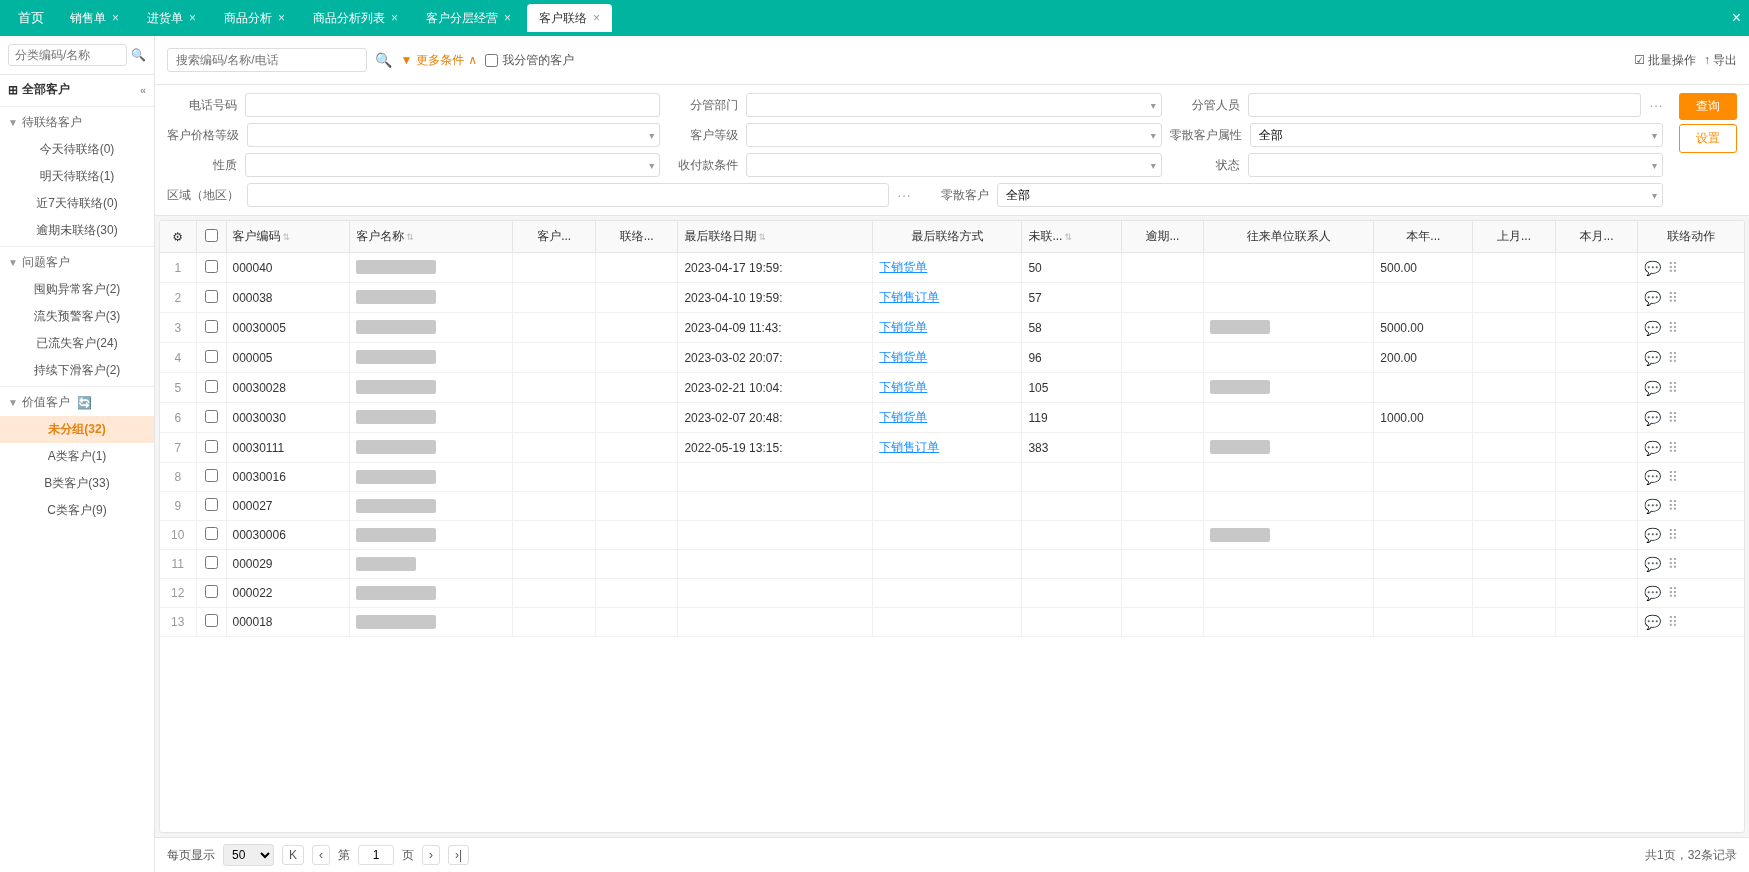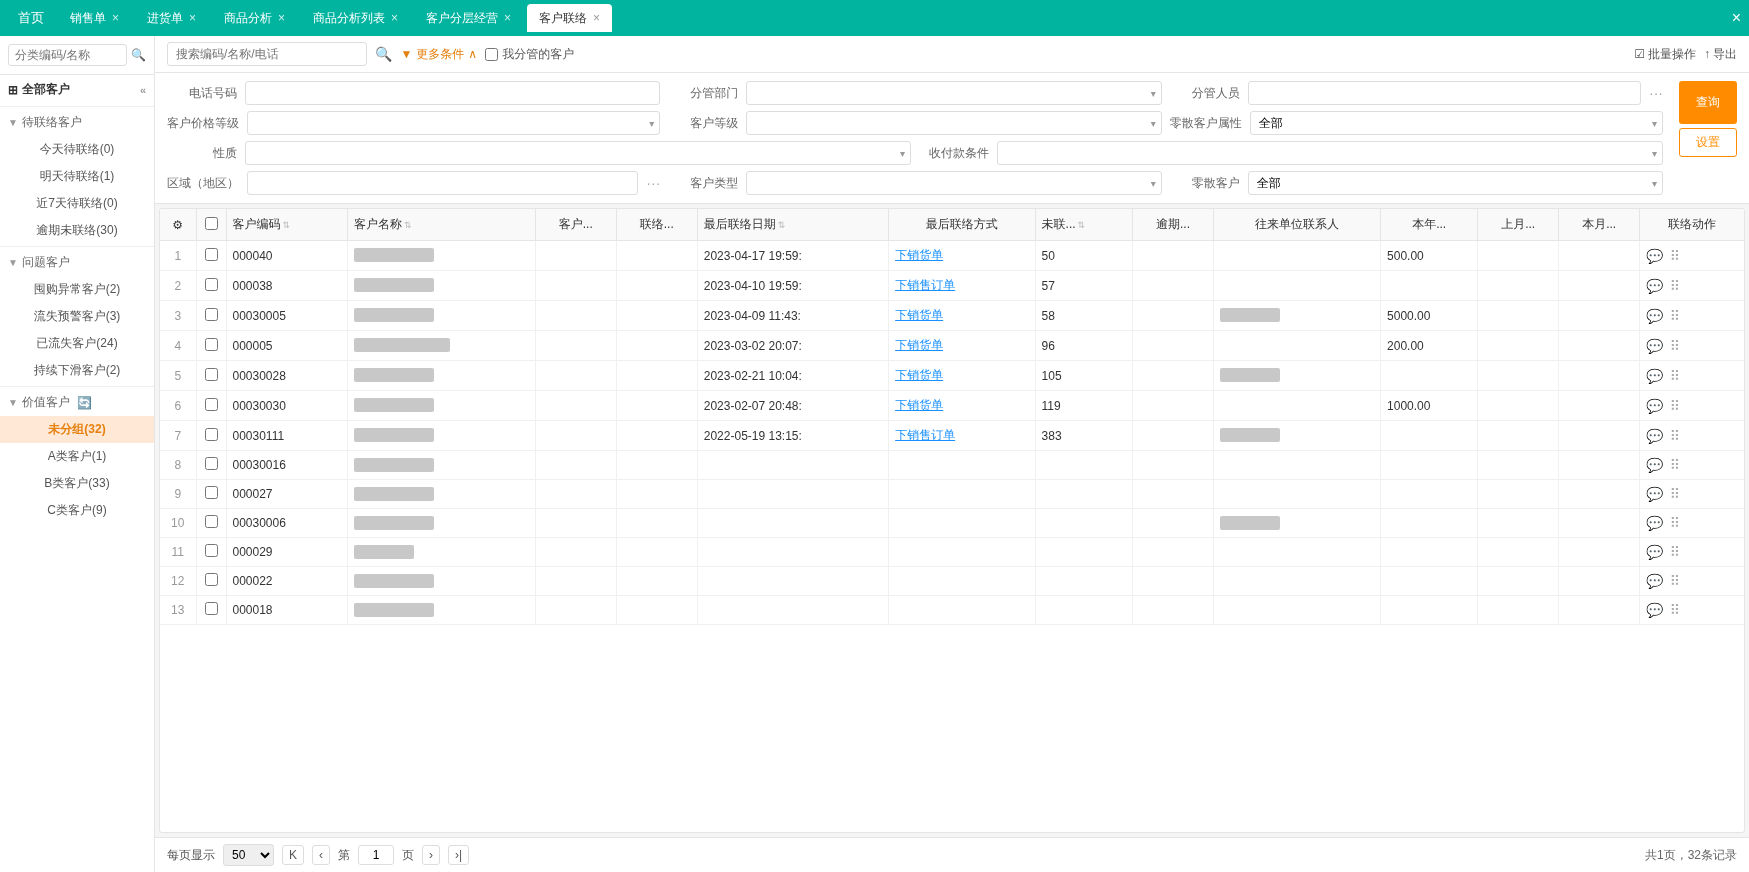--- a/index.html
+++ b/index.html
@@ -111,21 +111,21 @@
       flex-direction: column;
       overflow: hidden;
       background: #f5f5f5;
     }
 
     
     .filter-top {
       display: flex;
       align-items: center;
       background: #fff;
-      padding: 6px 12px;
+      padding: 12px 12px;
       border-bottom: 1px solid #e5e5e5;
       gap: 8px;
     }
     .filter-search-input {
       border: 1px solid #ddd;
       border-radius: 3px;
       padding: 4px 8px;
       width: 200px;
       font-size: 12px;
       outline: none;
@@ -230,21 +230,21 @@
     .filter-dots {
       color: #aaa;
       font-size: 14px;
       cursor: pointer;
     }
     .query-btn {
       background: #ff8c00;
       color: #fff;
       border: none;
       border-radius: 3px;
-      padding: 13px 16px;
+      padding: 5px 16px;
       cursor: pointer;
       font-size: 12px;
     }
     .reset-btn {
       background: #fff;
       color: #ff8c00;
       border: 1px solid #ff8c00;
       border-radius: 3px;
       padding: 5px 16px;
       cursor: pointer;
@@ -509,33 +509,33 @@
               <div class="filter-select-wrap" style="flex:1;">
                 <select class="filter-select" style="width:100%;"></select>
               </div>
             </div>
             <div class="filter-col">
               <span class="filter-label">收付款条件</span>
               <div class="filter-select-wrap" style="flex:1;">
                 <select class="filter-select" style="width:100%;"></select>
               </div>
             </div>
+            <div class="filter-col">
+              <span class="filter-label">状态</span>
+              <div class="filter-select-wrap" style="flex:1;">
+                <select class="filter-select" style="width:100%;"></select>
+              </div>
+            </div>
           </div>
 
           <div class="filter-row">
             <div class="filter-col">
               <span class="filter-label">区域（地区）</span>
               <input class="filter-input" type="text" style="flex: 1 1 0%;">
               <span class="filter-dots">···</span>
-            </div>
-            <div class="filter-col">
-              <span class="filter-label">客户类型</span>
-              <div class="filter-select-wrap" style="flex:1;">
-                <select class="filter-select" style="width:100%;"></select>
-              </div>
             </div>
             <div class="filter-col">
               <span class="filter-label">零散客户</span>
               <div class="filter-select-wrap" style="flex:1;">
                 <select class="filter-select" style="width:100%;">
                   <option>全部</option>
                 </select>
               </div>
             </div>
           </div>
@@ -641,21 +641,21 @@
                 <div class="action-icons">
                   <span class="icon-btn">💬</span>
                   <span class="icon-btn">⠿</span>
                 </div>
               </td>
             </tr>
             <tr>
               <td class="col-index">4</td>
               <td class="col-checkbox"><input type="checkbox" style=""></td>
               <td>000005</td>
-              <td><span class="blurred" style="background: rgb(200, 200, 200); width: 96px;">某客户4</span></td>
+              <td><span class="blurred" style="background: rgb(200, 200, 200); width: 80px;">某客户4</span></td>
               <td></td>
               <td></td>
               <td>2023-03-02 20:07:</td>
               <td><span class="link-text">下销货单</span></td>
               <td>96</td>
               <td></td>
               <td></td>
               <td>200.00</td>
               <td></td>
               <td></td>

